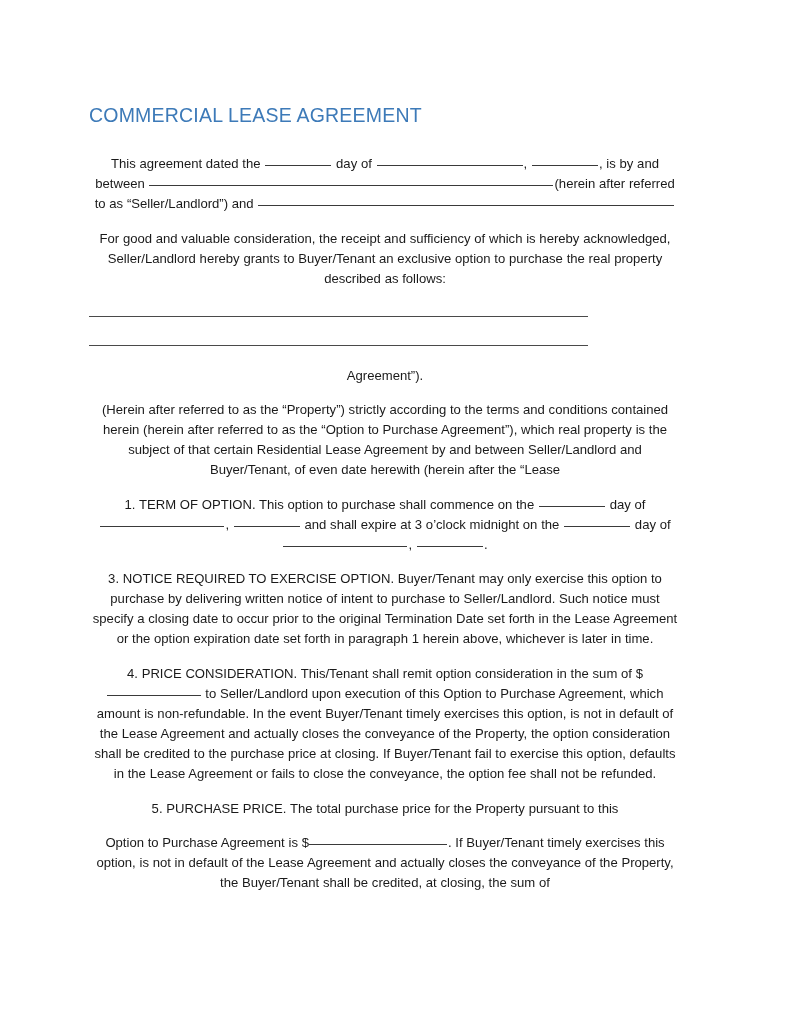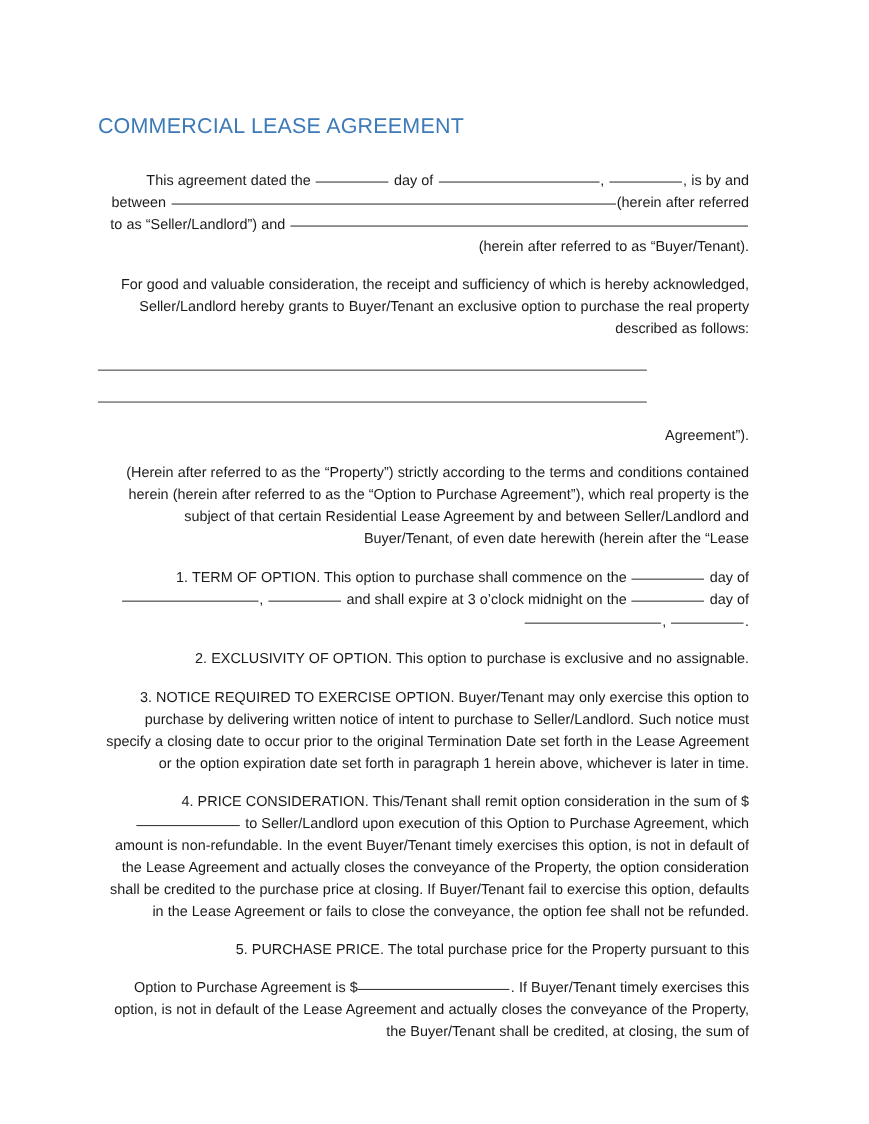--- a/index.html
+++ b/index.html
@@ -35,21 +35,21 @@
     letter-spacing: 0.2px;
     color: #3d7ab8;
     margin: 0 0 27px 0;
     line-height: 1.2;
     white-space: nowrap;
   }
   p.para {
     font-size: 13.1px;
     line-height: 1.53;
     margin: 0 0 14.5px 0;
-    text-align: right;
+    text-align: center;
     color: #1a1a1a;
     word-spacing: 0.1px;
   }
   
   .blank {
     display: inline-block;
     border-bottom: 1.4px solid #3a3a3a;
     vertical-align: baseline;
     position: relative;
     top: -2px;
@@ -88,21 +88,20 @@
     <h1 class="doc-title">COMMERCIAL LEASE AGREEMENT</h1>
 
     <p class="para">
       <span>This agreement dated the</span>
       <span class="blank w-sm"></span>
       <span>day of</span>
       <span class="blank w-xl"></span><span>, </span><span class="blank w-sm"></span><span>, is by and between</span>
       <span class="blank w-name-a"></span><span>(herein after referred to as</span>
       <span>“Seller/Landlord”) and</span>
       <span class="blank w-name-b"></span><br>
-      <span>(herein after referred to as “Buyer/Tenant).</span>
     </p>
 
     <p class="para">For good and valuable consideration, the receipt and sufficiency of which is hereby acknowledged, Seller/Landlord hereby grants to Buyer/Tenant an exclusive option to purchase the real property described as follows:</p>
 
     <div class="rule-block">
       <div class="rule"></div>
       <div class="rule"></div>
     </div>
 
     <div class="spacer-sm"></div>
@@ -118,25 +117,20 @@
       <span>day of</span>
       <span class="blank w-lg"></span><span>,</span>
       <span class="blank w-sm"></span>
       <span>and shall expire at 3 o’clock midnight on the</span>
       <span class="blank w-sm"></span>
       <span>day of</span>
       <span class="blank w-lg"></span><span>,</span>
       <span class="blank w-sm"></span><span>.</span>
     </p>
 
-    <p class="para">
-      <span>2.</span>
-      <span>EXCLUSIVITY OF OPTION.</span>
-      <span>This option to purchase is exclusive and no assignable.</span>
-    </p>
 
 
     <p class="para">
       <span>3.</span>
       <span>NOTICE REQUIRED TO EXERCISE OPTION.</span>
       <span>Buyer/Tenant may only exercise this option to purchase by delivering written notice of intent to purchase to Seller/Landlord. Such notice must specify a closing date to occur prior to the original Termination Date set forth in the Lease Agreement or the option expiration date set forth in paragraph 1 herein above, whichever is later in time.</span>
     </p>
 
     <p class="para">
       <span>4.</span>

